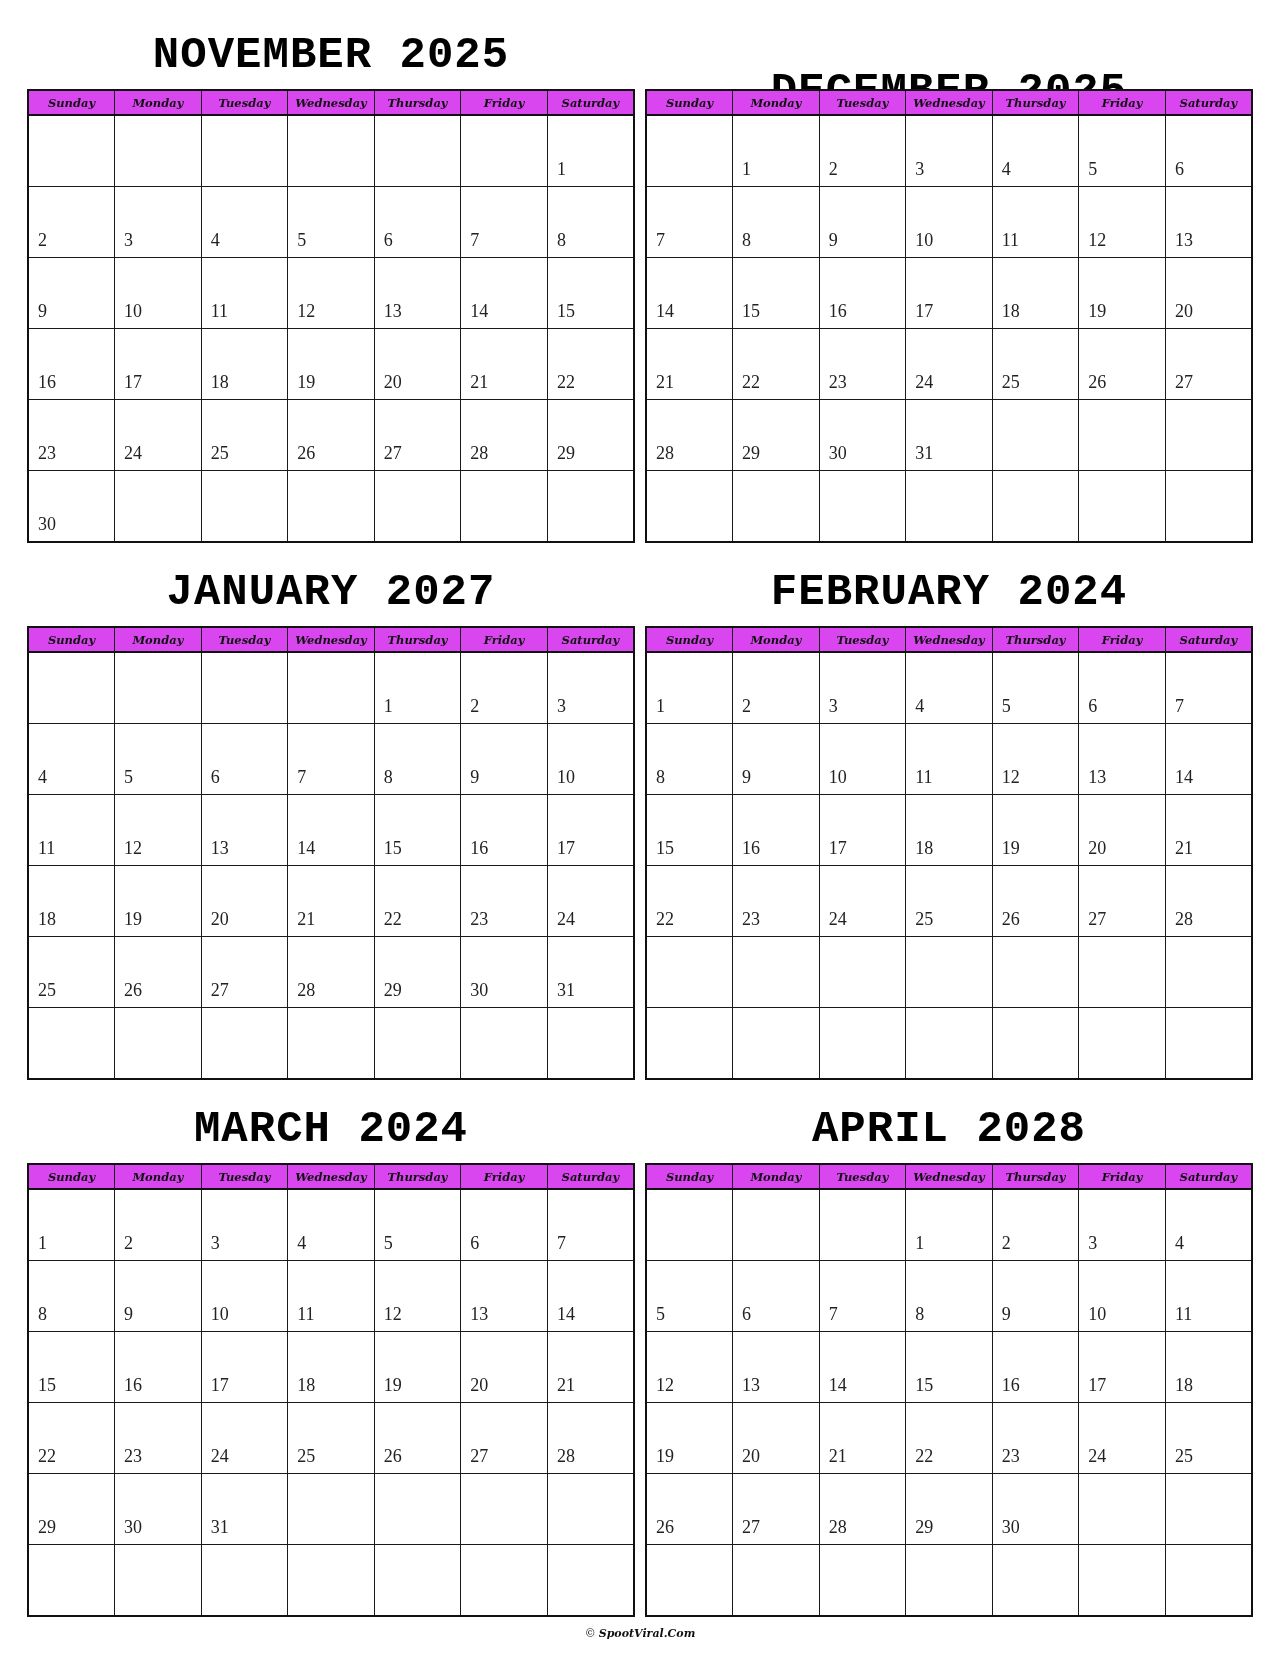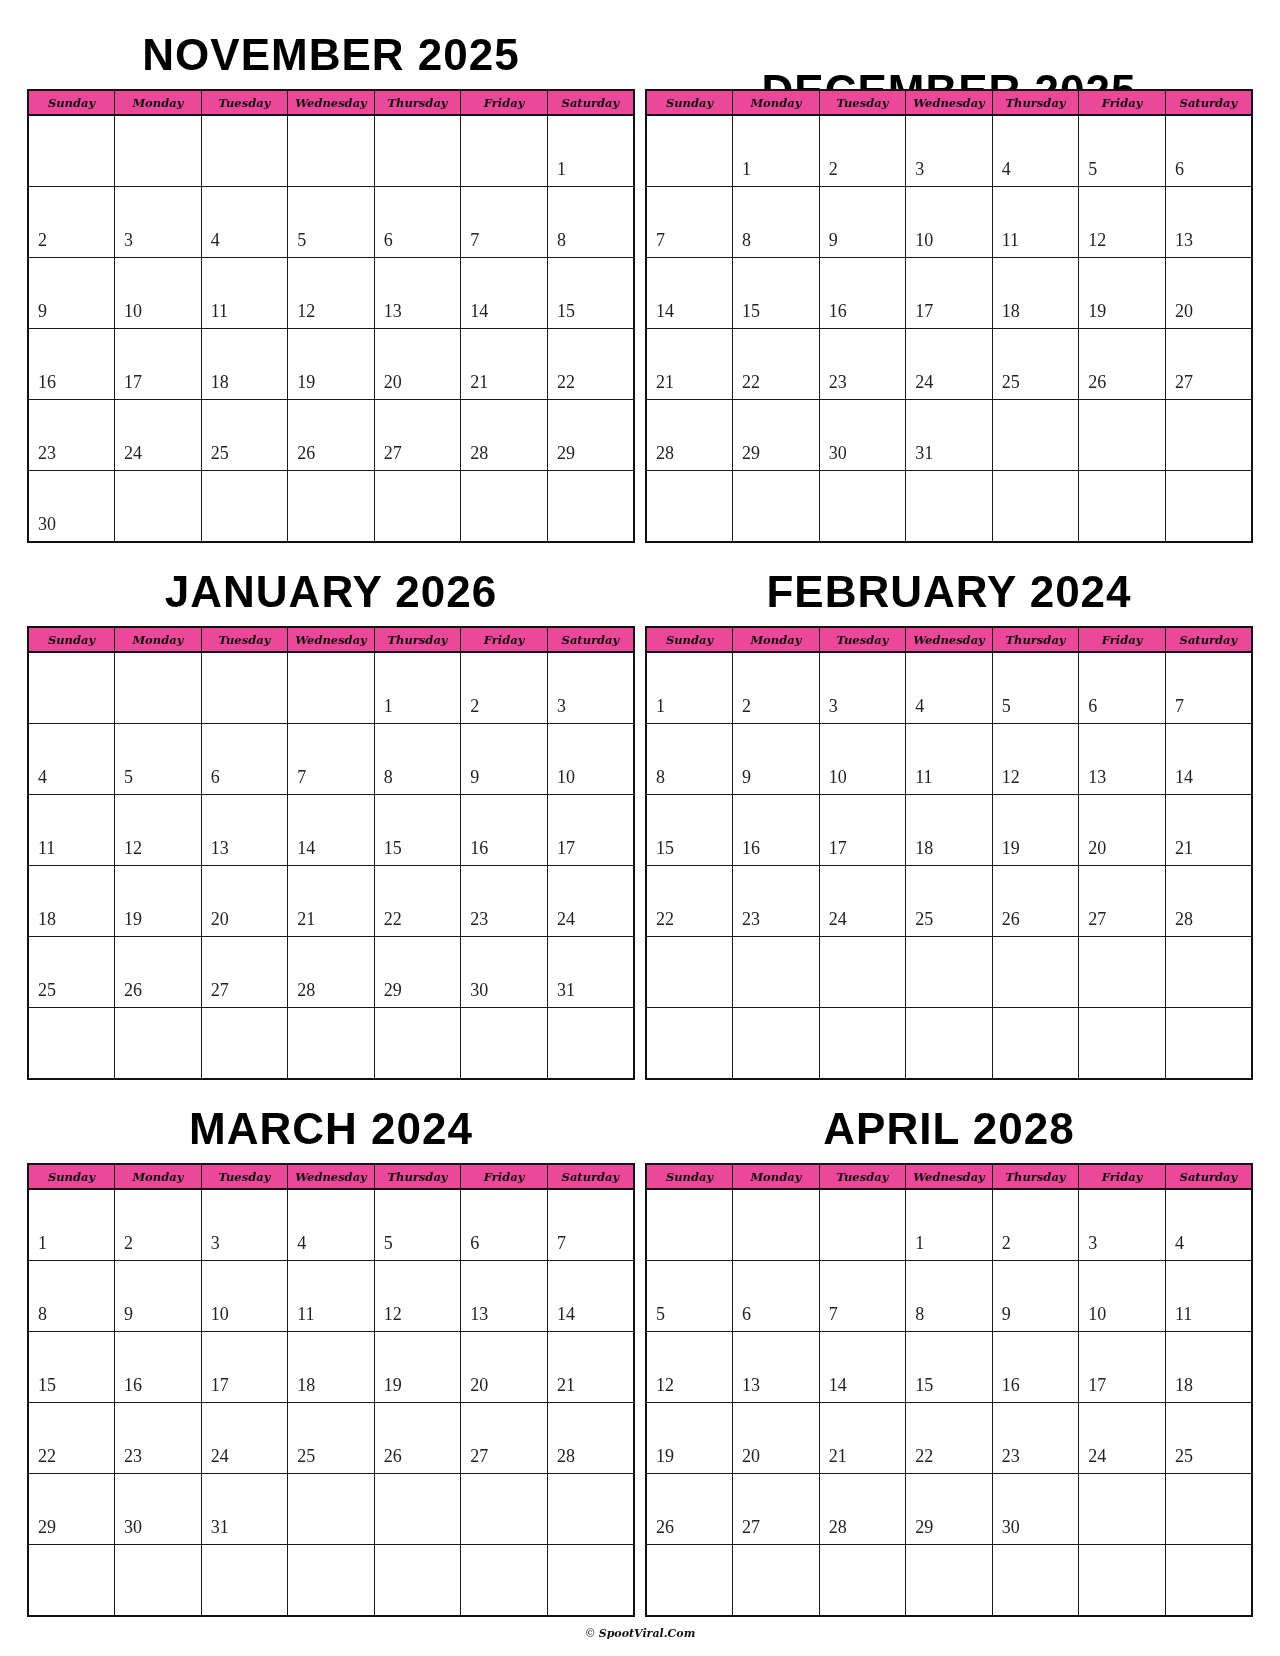--- a/index.html
+++ b/index.html
@@ -5,42 +5,42 @@
   html, body { margin: 0; padding: 0; background: #ffffff; }
   body { width: 1280px; height: 1656px; position: relative; overflow: hidden; }
   .month {
     position: absolute;
     width: 608px;
   }
   .month-title {
     position: absolute;
     left: 0; right: 0;
     text-align: center;
-    font-family: Liberation Sans, sans-serif;
+    font-family: Liberation Mono, monospace;
     font-weight: bold;
     font-size: 44px;
     letter-spacing: 1px;
     color: #000;
     line-height: 1;
   }
   .cal {
     position: absolute;
     left: 0;
     width: 608px;
     border-collapse: collapse;
     table-layout: fixed;
   }
   .cal th, .cal td {
     border: 1.5px solid #1a1a1a;
     padding: 0;
   }
   .cal { border: 2px solid #111; }
   .cal th {
     height: 23px;
-    background: #ec4899;
+    background: #d946ef;
     font-family: "DejaVu Serif", "Liberation Serif", serif;
     font-weight: bold;
     font-style: italic;
     font-size: 11.5px;
     color: #111;
     text-align: center;
     border-bottom: 2px solid #111;
   }
   .cal td {
     height: 70px;
@@ -379,21 +379,21 @@
               <span class="day-num"></span>
             </td>
             <td>
               <span class="day-num"></span>
             </td>
           </tr>
         </tbody>
       </table>
     </div>
     <div class="month" style="left: 27px; top: 537px;">
-      <div class="month-title" style="top: 33px;">JANUARY 2026</div>
+      <div class="month-title" style="top: 33px;">JANUARY 2027</div>
       <table class="cal" style="top: 89px;">
         <thead>
           <tr>
             <th>Sunday</th>
             <th>Monday</th>
             <th>Tuesday</th>
             <th>Wednesday</th>
             <th>Thursday</th>
             <th>Friday</th>
             <th>Saturday</th>

